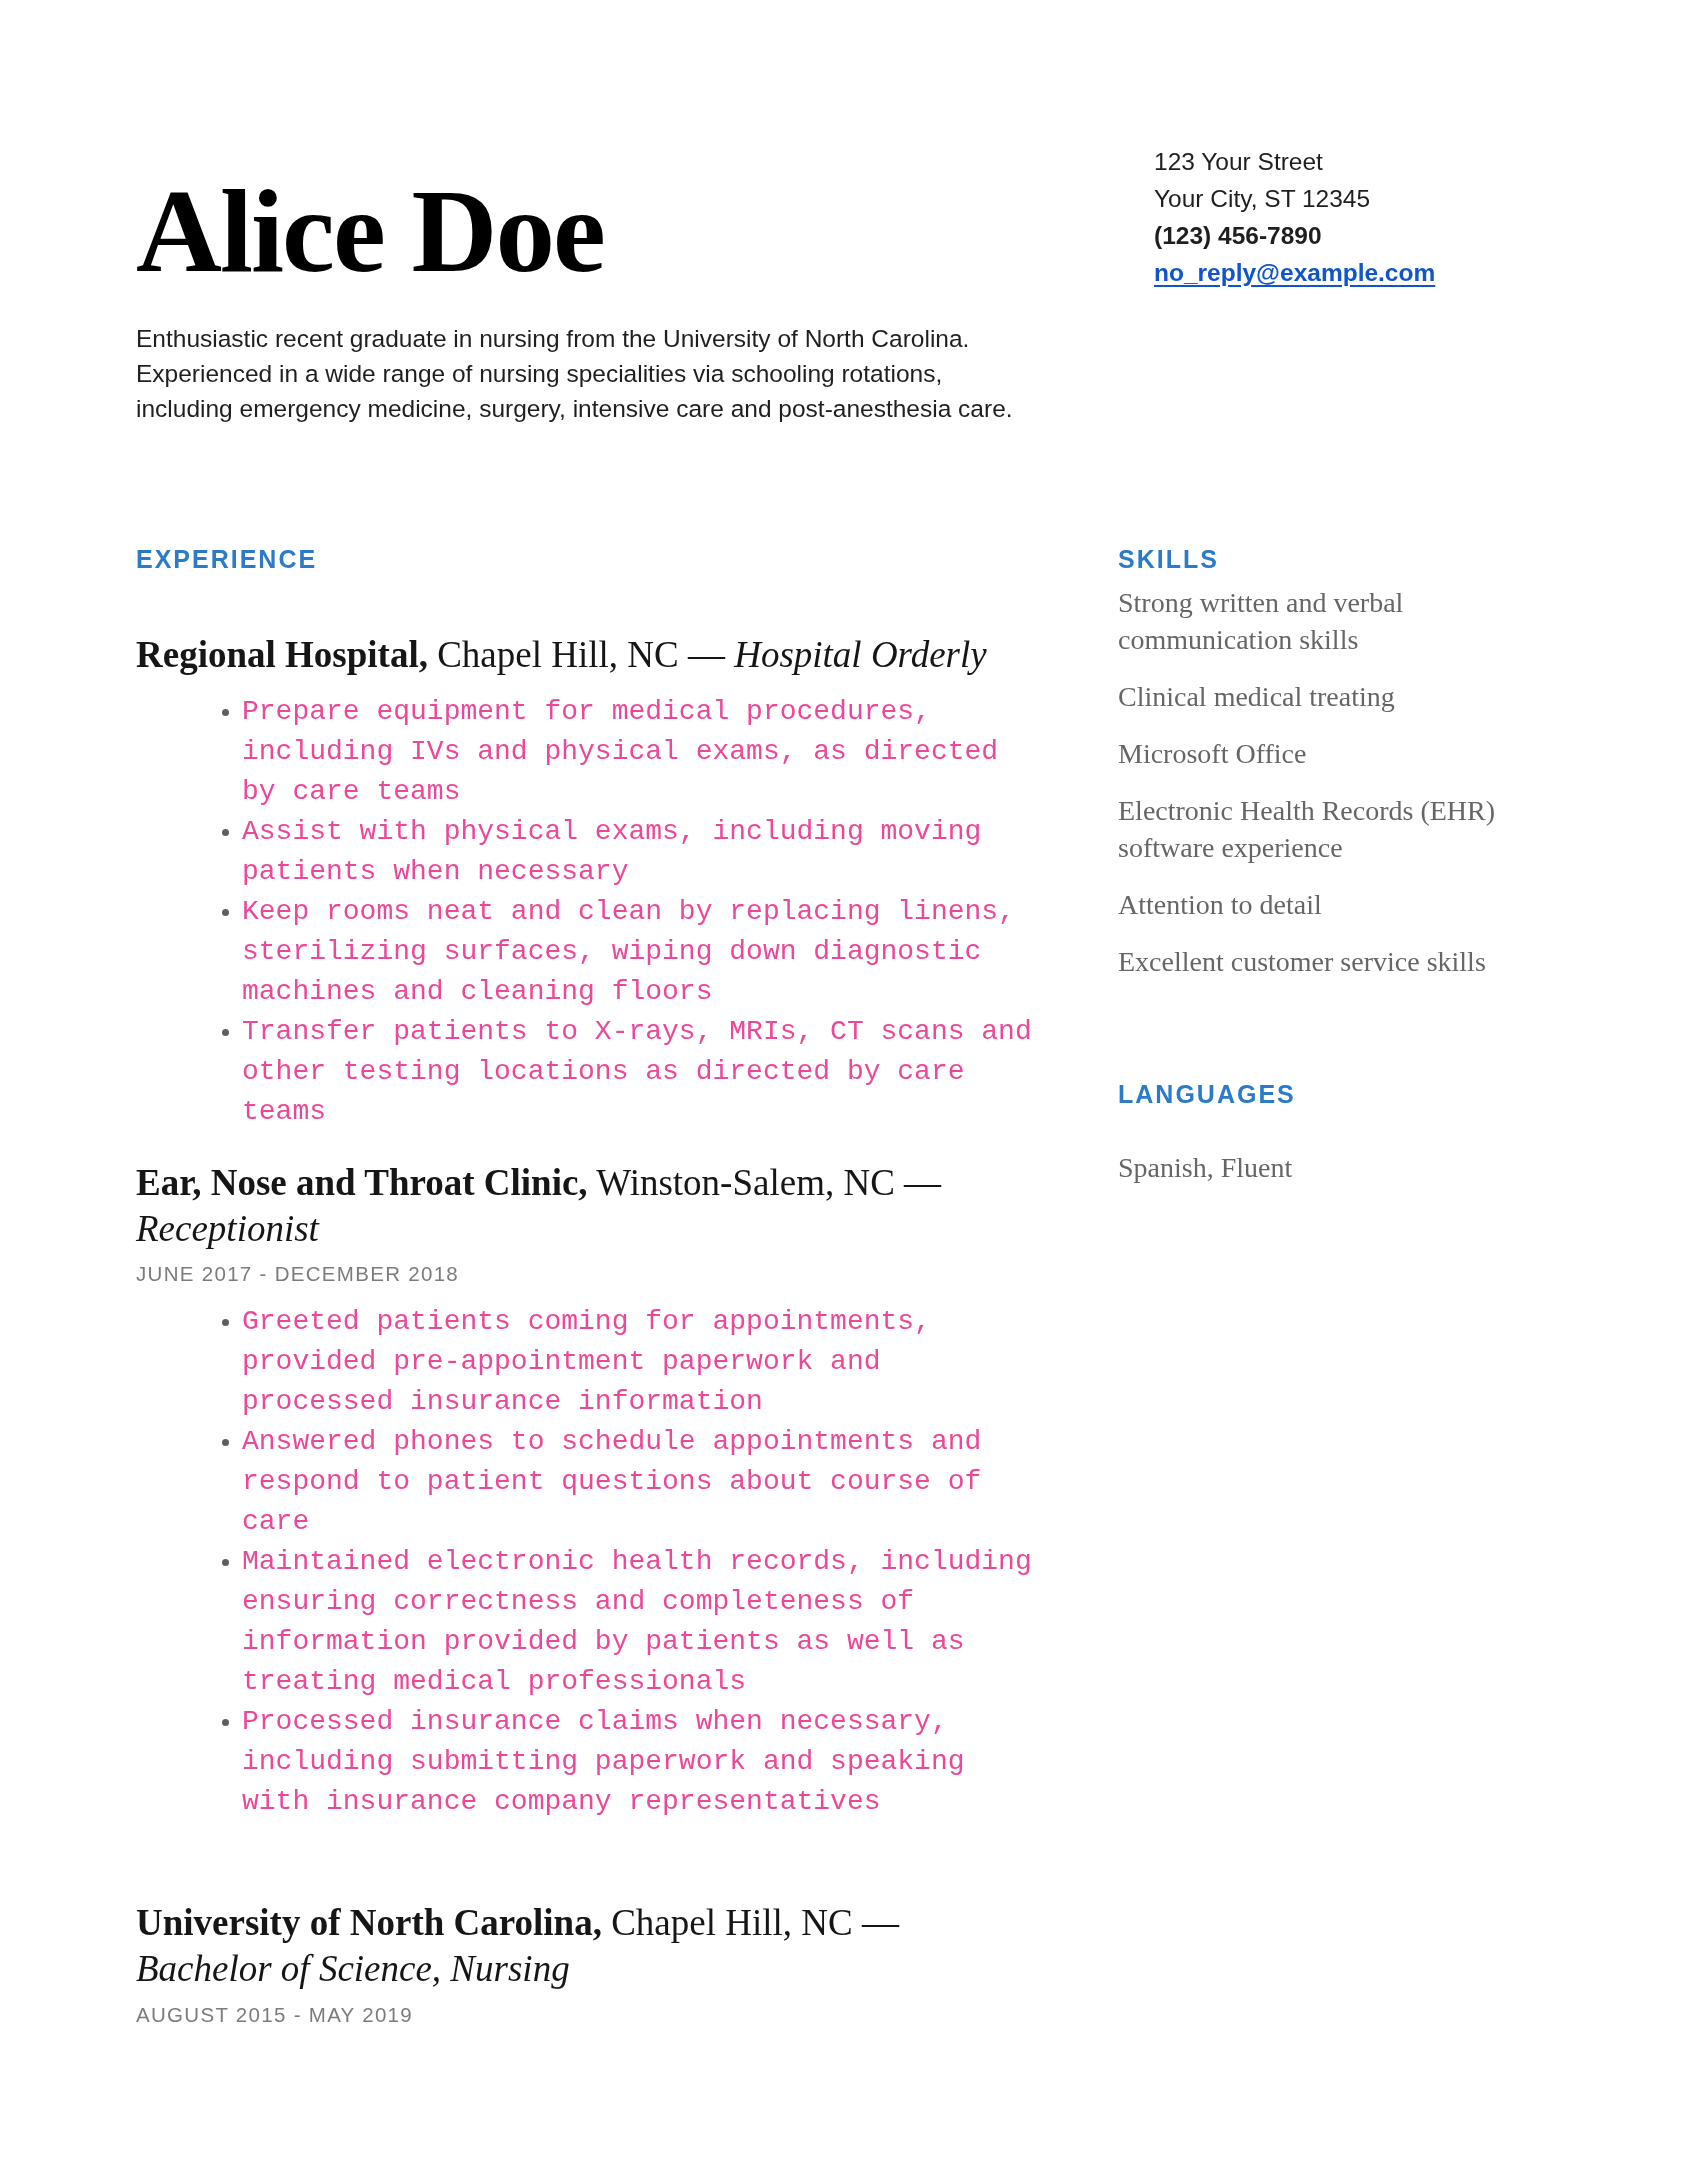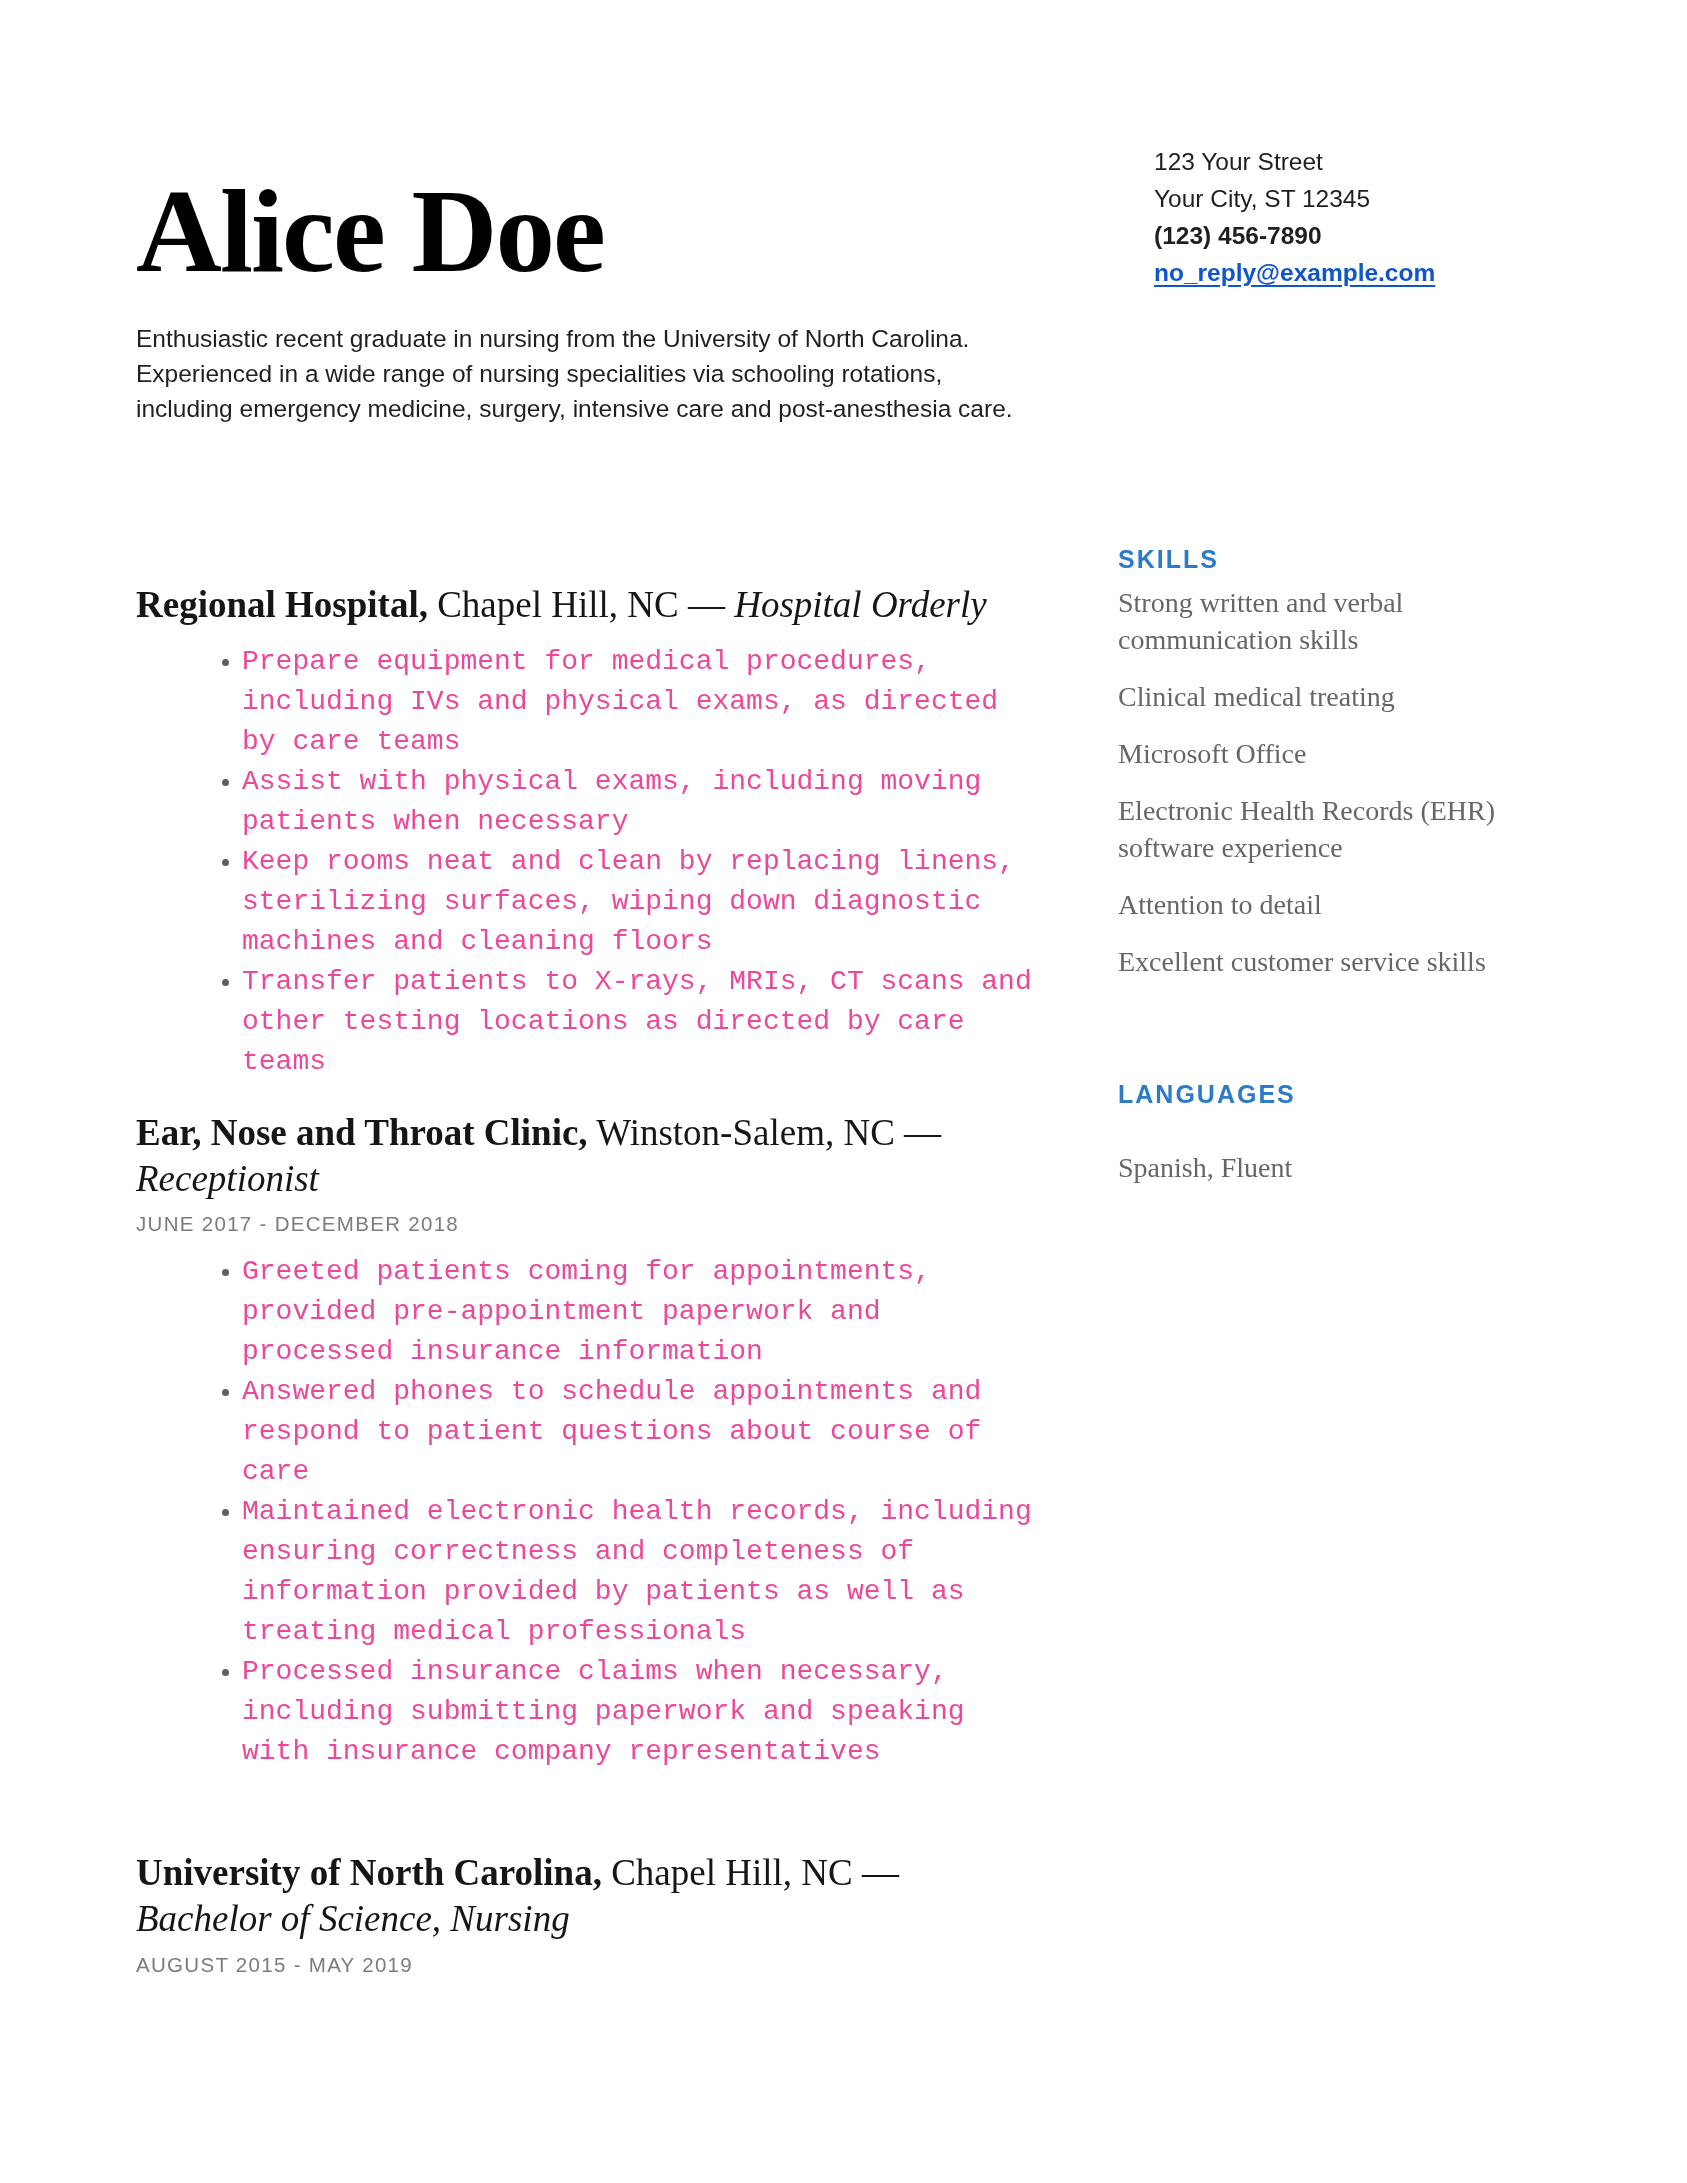--- a/index.html
+++ b/index.html
@@ -72,21 +72,21 @@
 
   .section-label {
     font-size: 25px;
     line-height: 30px;
     font-weight: 700;
     letter-spacing: 2px;
     color: #2b7bc9;
   }
 
   
-  .job { margin-top: 38px; }
+  .job { margin-top: 58px; }
   .job + .job { margin-top: 28px; }
   .entry-heading {
     font-family: "Liberation Serif", serif;
     font-size: 37px;
     line-height: 46px;
     color: #161616;
   }
   .entry-heading .org { font-weight: 700; }
   .entry-heading .role { font-style: italic; }
   .dates {
@@ -146,20 +146,21 @@
       </div>
     </div>
   </div>
 
   <div class="summary">Enthusiastic recent graduate in nursing from the University of North Carolina. Experienced in a wide range of nursing specialities via schooling rotations, including emergency medicine, surgery, intensive care and post-anesthesia care.</div>
 
   <div class="columns">
 
     <div class="left-col">
 
+      <div class="section-label">EXPERIENCE</div>
 
       <div class="job">
         <div class="entry-heading">
           <span class="org">Regional Hospital,</span><span> Chapel Hill, NC — </span><span class="role">Hospital Orderly</span>
         </div>
         <ul class="bullets">
           <li>Prepare equipment for medical procedures, including IVs and physical exams, as directed by care teams</li>
           <li>Assist with physical exams, including moving patients when necessary</li>
           <li>Keep rooms neat and clean by replacing linens, sterilizing surfaces, wiping down diagnostic machines and cleaning floors</li>
           <li>Transfer patients to X-rays, MRIs, CT scans and other testing locations as directed by care teams</li>

